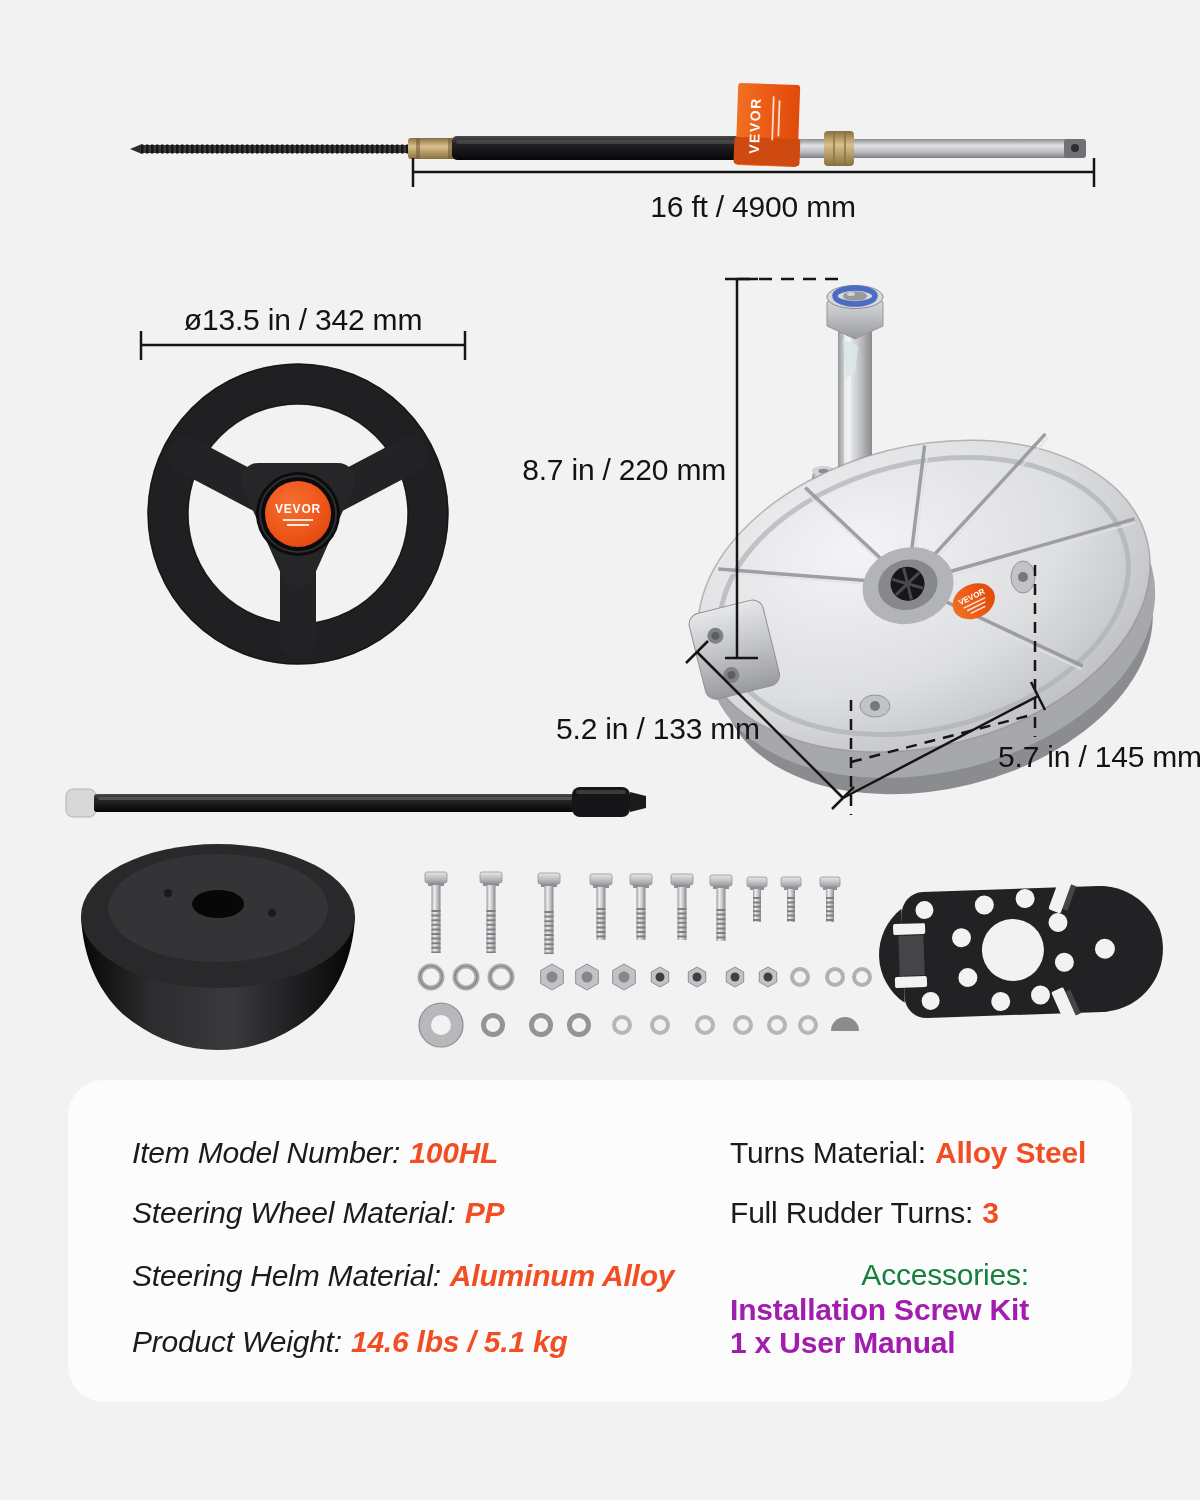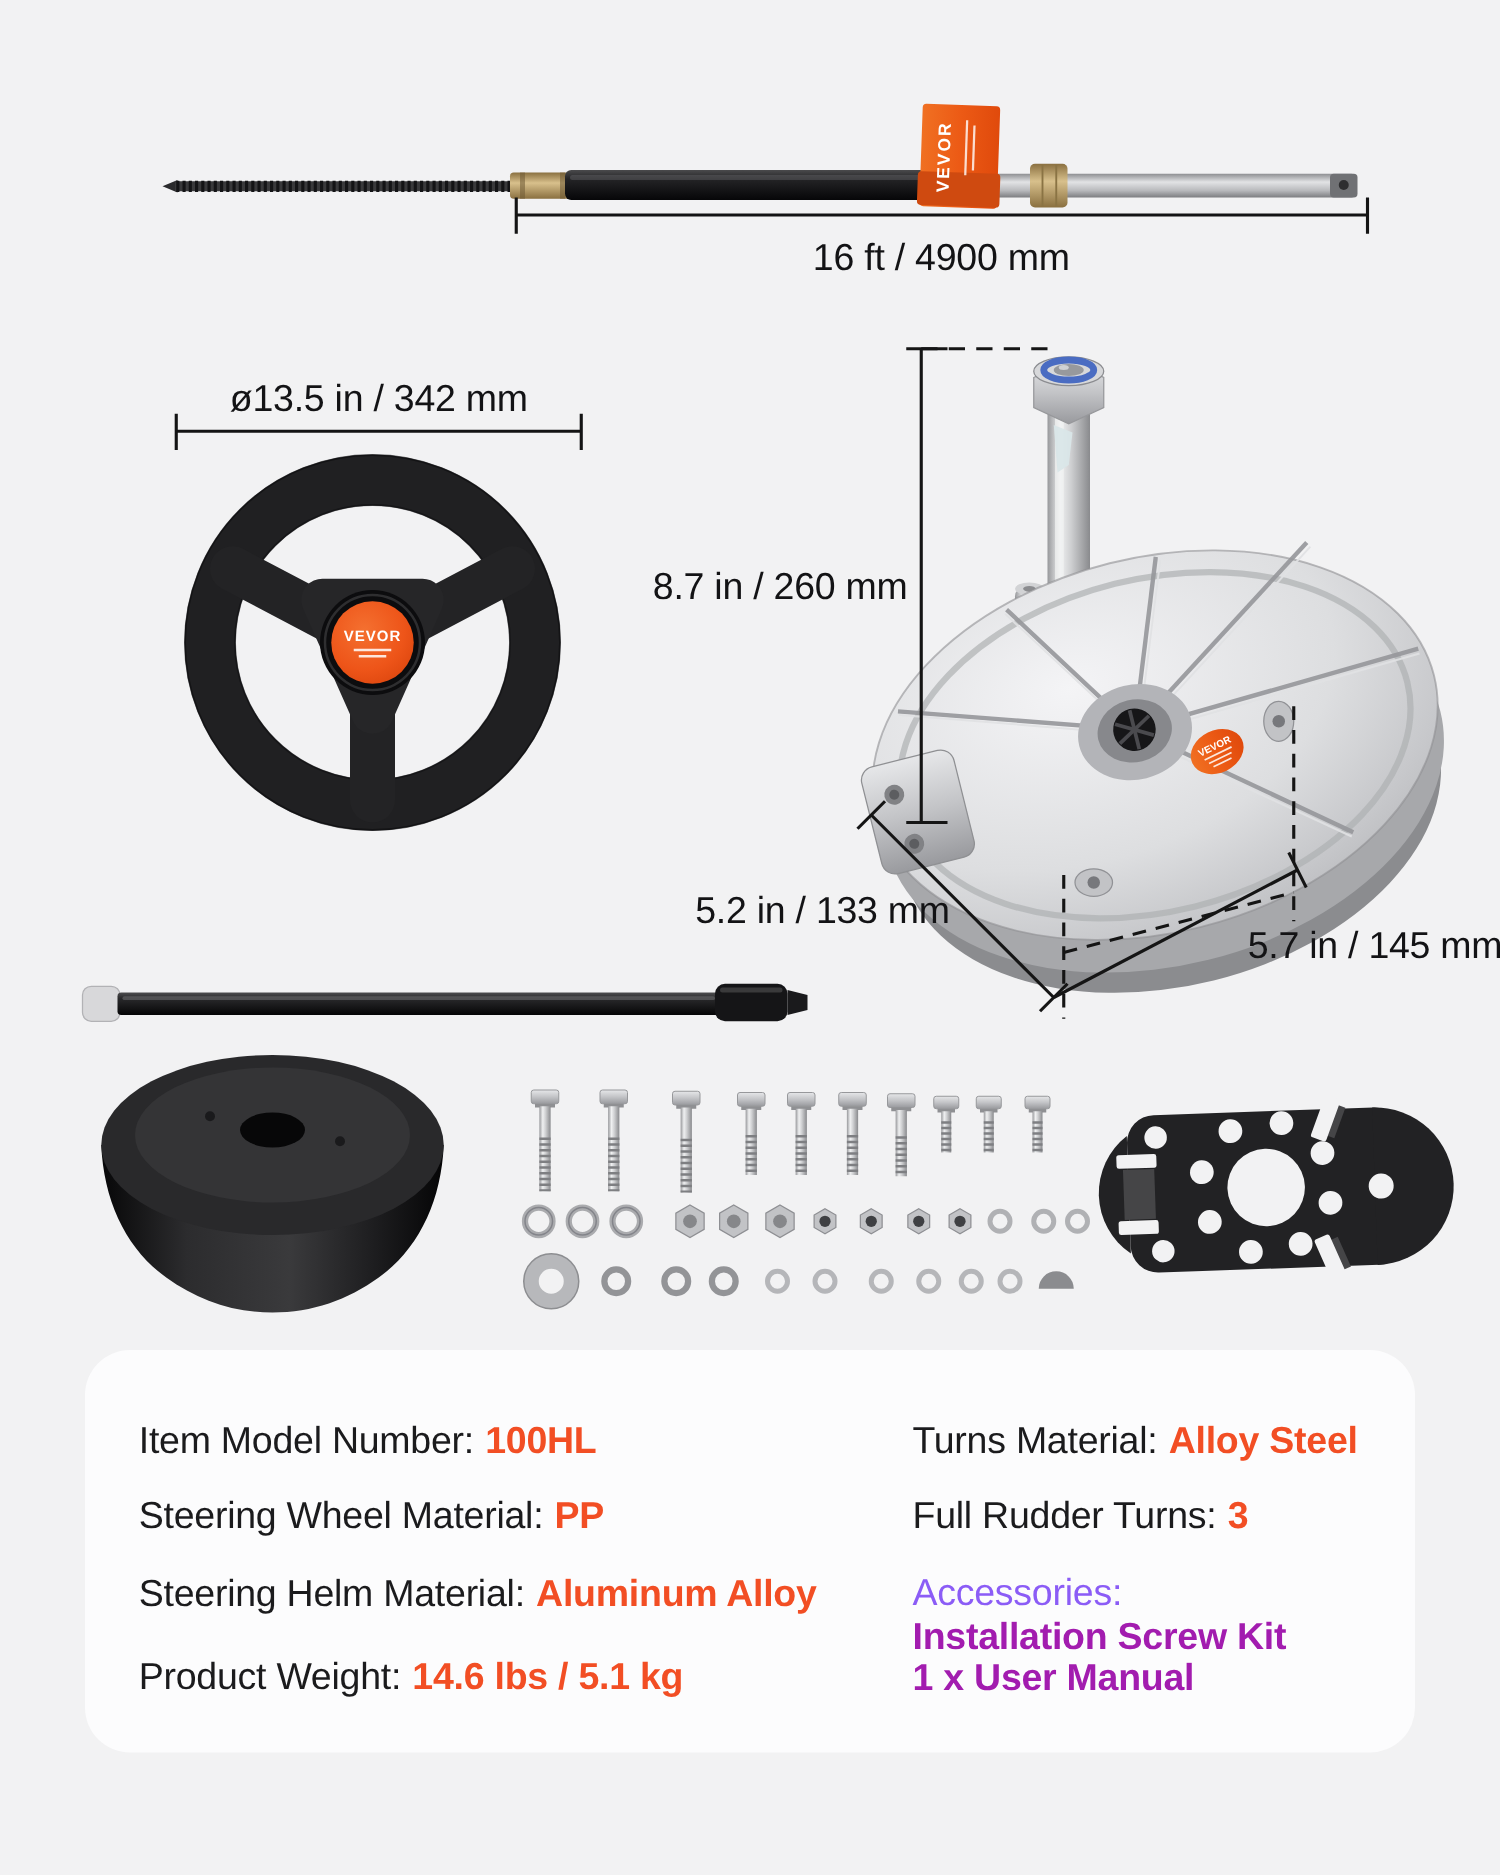--- a/index.html
+++ b/index.html
@@ -36,23 +36,23 @@
   }
   .spec-row {
     position: absolute;
     font-size: 30px;
     letter-spacing: -0.2px;
     line-height: 38px;
     white-space: nowrap;
   }
   .spec-label { color: #1b1b1d; }
   .spec-value { color: #F24E24; font-weight: 700; margin-left: 9px; }
-  .acc-label  { color: #8b5cf6; line-height: 36px; }
+  .acc-label  { color: #15803d; line-height: 36px; text-align: right; }
   .acc-line   { color: #a21caf; font-weight: 700; line-height: 33px; }
-  .col-left  { left: 43px; }
+  .col-left  { left: 64px; font-style: italic; }
   .col-right { left: 662px; }
   .r1 { top: 54px; }
   .r2 { top: 114px; }
   .r3 { top: 177px; }
   .r4 { top: 243px; }
 </style>
 </head>
 <body>
 
 <div class="page">
@@ -379,21 +379,21 @@
           <circle cx="1059" cy="924" r="9.5"></circle>
         <circle cx="926" cy="907" r="9"></circle>
           <circle cx="929" cy="998" r="9"></circle>
         <circle cx="1105" cy="952" r="10"></circle>
       </g>
     </g>
   </svg>
 
   <div class="dim-label center" style="left:603px; top:190px; width:300px;">16 ft / 4900 mm</div>
   <div class="dim-label center" style="left:153px; top:303px; width:300px;">ø13.5 in / 342 mm</div>
-  <div class="dim-label right" style="left:426px; top:453px; width:300px;">8.7 in / 260 mm</div>
+  <div class="dim-label right" style="left:426px; top:453px; width:300px;">8.7 in / 220 mm</div>
   <div class="dim-label center" style="left:508px; top:712px; width:300px;">5.2 in / 133 mm</div>
   <div class="dim-label center" style="left:950px; top:740px; width:300px;">5.7 in / 145 mm</div>
 
   <div class="spec-card">
     <div class="spec-row col-left r1">
       <span class="spec-label">Item Model Number:</span><span class="spec-value">100HL</span>
     </div>
     <div class="spec-row col-left r2">
       <span class="spec-label">Steering Wheel Material:</span><span class="spec-value">PP</span>
     </div>

